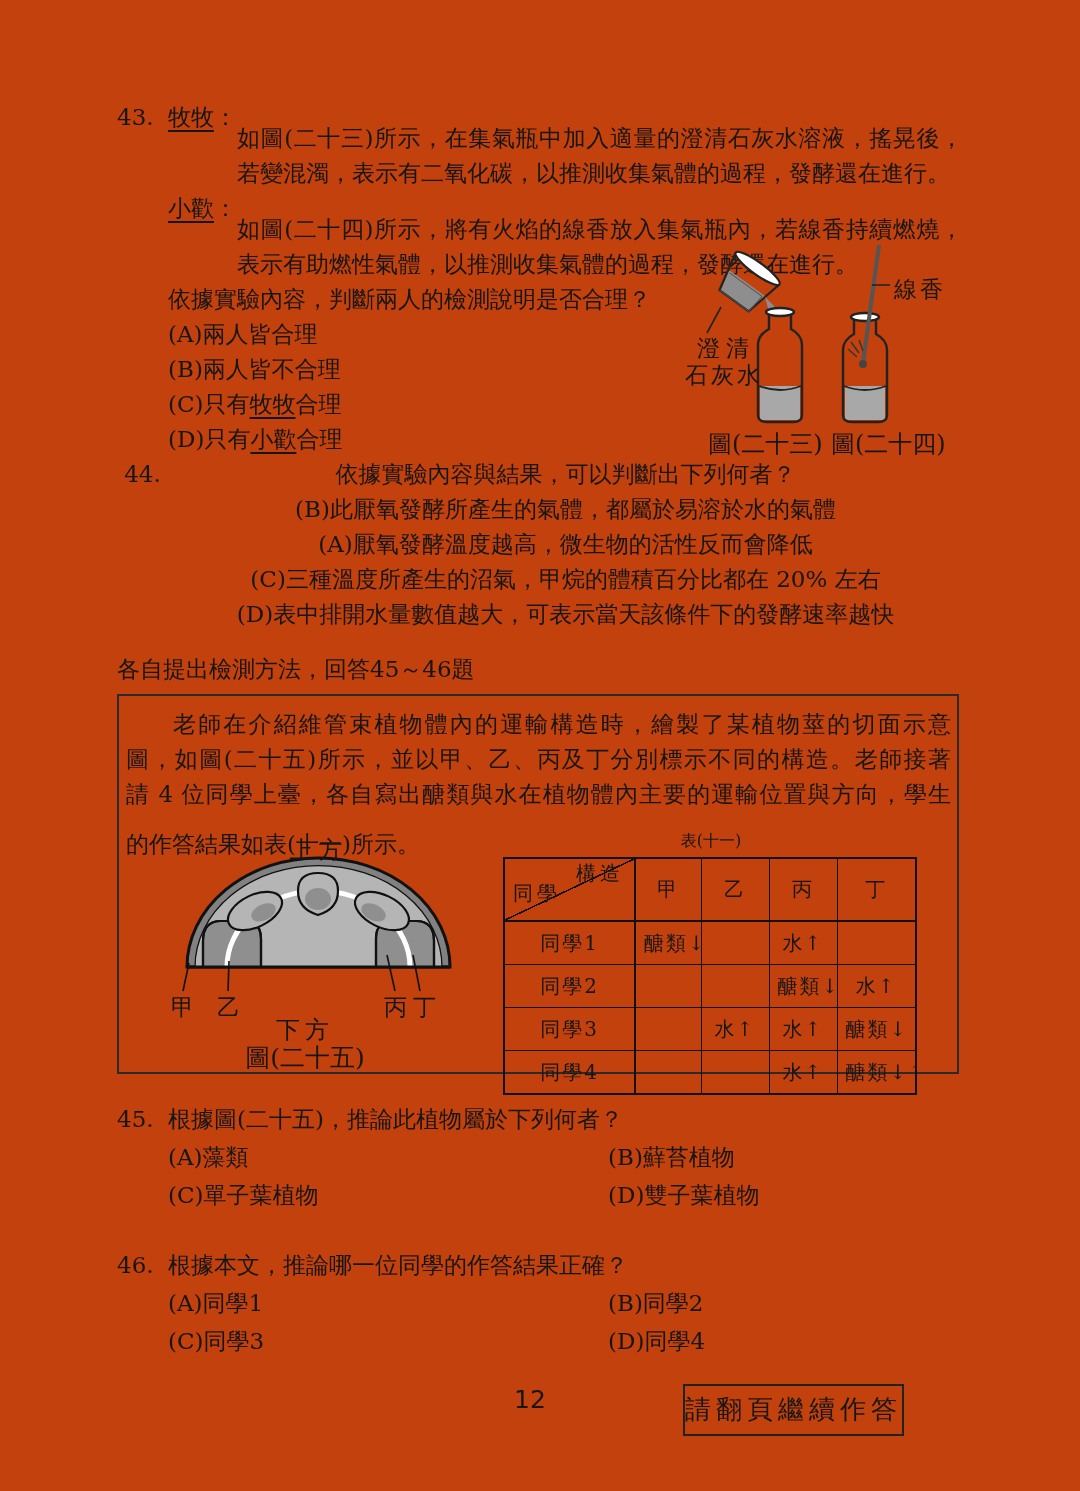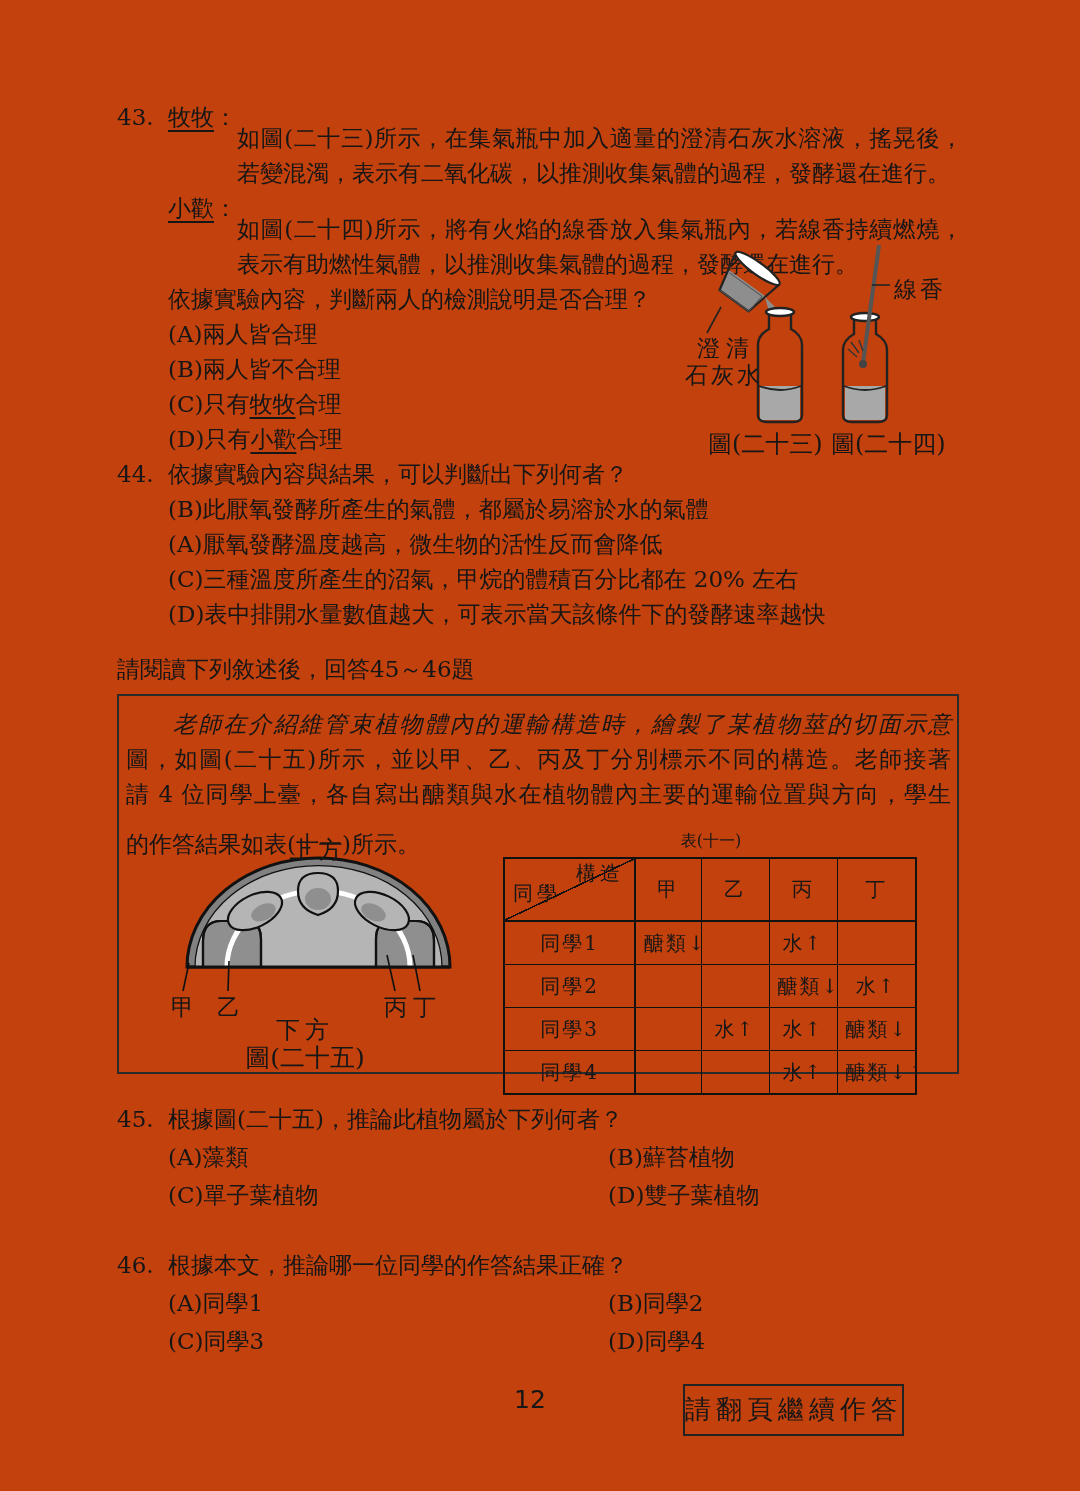--- a/index.html
+++ b/index.html
@@ -20,21 +20,21 @@
   .opt span { display:inline; }
   .optline { height:35px; }
   .tworow { position:relative; height:38px; }
   .colB { position:absolute; left:440px; top:0; }
   .stem38 { height:38px; }
 
   
   .pbox { position:absolute; left:117px; top:694px; width:842px; height:380px;
           border:2px solid #2b2b2b; box-sizing:border-box; padding:11px 6px 0 7px; }
   .pline { text-align:justify; text-align-last:justify; }
-  .pline.first { text-indent:47px;font-style:italic; }
+  .pline.first { text-indent:47px; }
   .pline.last { text-align-last:left;margin-top:15px; }
 
   
   .figpair { position:absolute; left:683px; top:245px; width:280px; height:218px; }
   .figlabel { position:absolute; white-space:nowrap; }
   .figcap { position:absolute; top:182px; font-size:24px; white-space:nowrap; }
 
   
   .stemfig { position:absolute; left:155px; top:835px; width:320px; height:236px; }
   .stemfig .toplabel { position:absolute; top:-2px; left:0; width:327px; text-align:center; font-size:24px; letter-spacing:5px; }
@@ -127,34 +127,34 @@
         <line x1="189" y1="40" x2="207" y2="40" stroke="#222" stroke-width="1.6"></line>
       </g>
     </svg>
     <span class="figlabel" style="left:14px; top:86px; letter-spacing:6px;">澄清</span>
     <span class="figlabel" style="left:2px; top:113px; letter-spacing:3px;">石灰水</span>
     <span class="figlabel" style="left:211px; top:27px; letter-spacing:3px;">線香</span>
     <span class="figcap" style="left:25px;">圖(二十三)</span>
     <span class="figcap" style="left:148px;">圖(二十四)</span>
   </div>
 
-  <div class="qblock" style="left:117px; top:457px;">
+  <div class="qblock" style="left:117px; top:457px;text-align:center;">
     <div class="qrow">
       <div class="qnum">44.</div>
       <div class="qbody">
         <div>依據實驗內容與結果，可以判斷出下列何者？</div>
         <div class="opt optline"><span>(B)</span><span>此厭氧發酵所產生的氣體，都屬於易溶於水的氣體</span></div>
         <div class="opt optline"><span>(A)</span><span>厭氧發酵溫度越高，微生物的活性反而會降低</span></div>
         <div class="opt optline"><span>(C)</span><span>三種溫度所產生的沼氣，甲烷的體積百分比都在 20% 左右</span></div>
         <div class="opt optline"><span>(D)</span><span>表中排開水量數值越大，可表示當天該條件下的發酵速率越快</span></div>
       </div>
     </div>
   </div>
 
-  <div class="abs" style="left:117px; top:652px;">請閱讀下列敘述後，回答45～46題</div>
+  <div class="abs" style="left:117px; top:652px;">各自提出檢測方法，回答45～46題</div>
 
   <div class="pbox">
     <div class="pline first">老師在介紹維管束植物體內的運輸構造時，繪製了某植物莖的切面示意</div>
     <div class="pline">圖，如圖(二十五)所示，並以甲、乙、丙及丁分別標示不同的構造。老師接著</div>
     <div class="pline">請 4 位同學上臺，各自寫出醣類與水在植物體內主要的運輸位置與方向，學生</div>
     <div class="pline last">的作答結果如表(十一)所示。</div>
   </div>
 
   <div class="stemfig">
     <span class="toplabel">上方</span>

